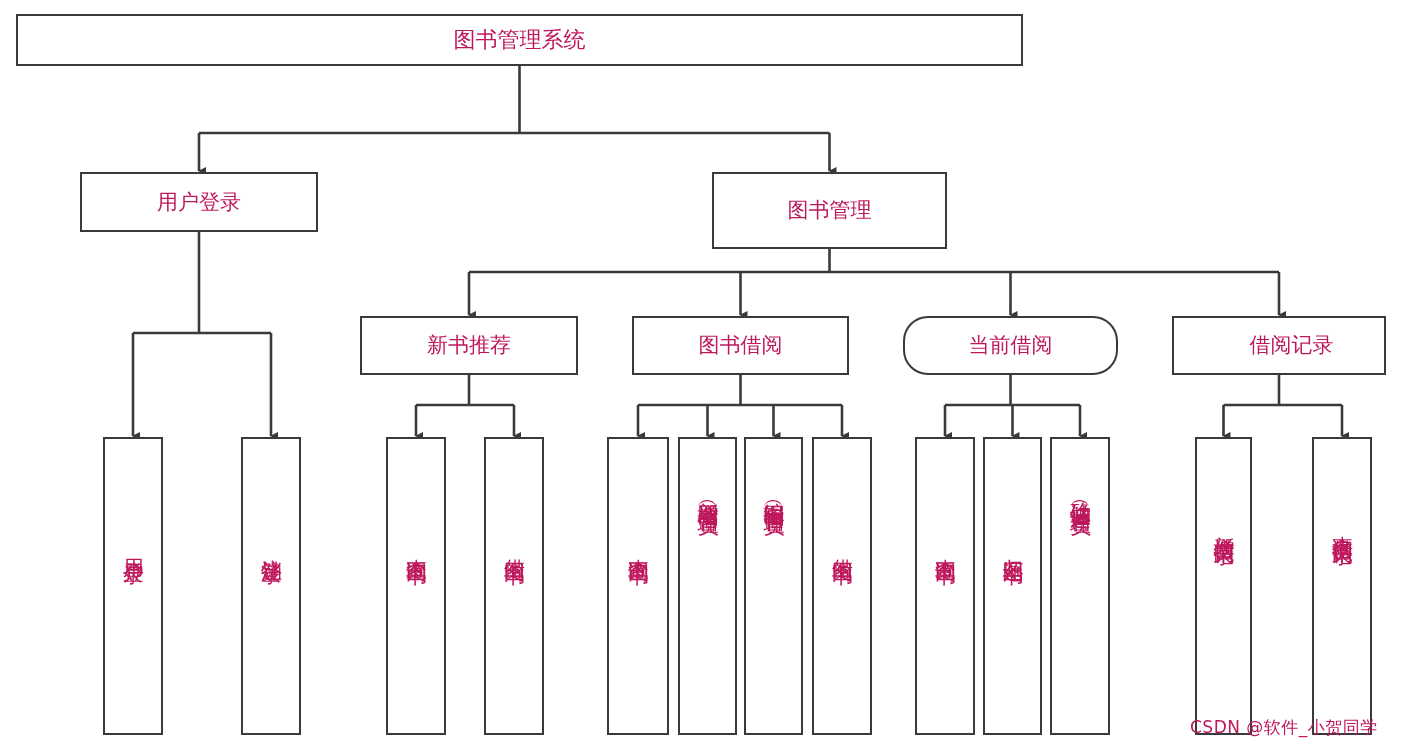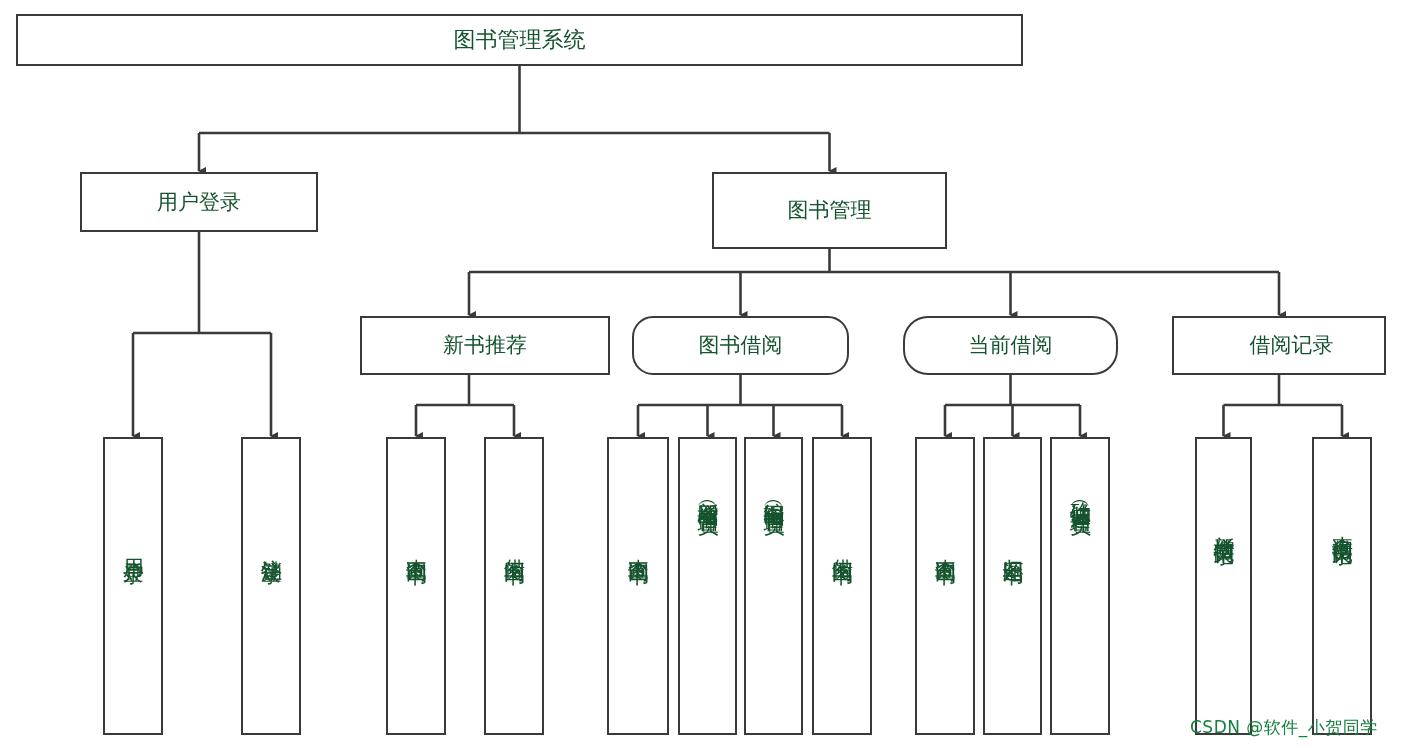--- a/index.html
+++ b/index.html
@@ -14,21 +14,21 @@
     display:flex;
     align-items:center;
     justify-content:center;
     color:#2b2b2b;
   }
   .node-label{
     font-family:"DejaVu Sans","Liberation Sans",sans-serif;
     line-height:1.0;
     white-space:nowrap;
     letter-spacing:0px;
-    color:#14532d;
+    color:#be185d;
   }
   .node.horizontal .node-label{
     writing-mode:horizontal-tb;
     font-size:21px;
   }
   .node.vertical{
     align-items:flex-start;
     justify-content:center;
   }
   .node.vertical .node-label{
@@ -97,24 +97,24 @@
   <div id="node-layer">
       <div class="node horizontal root" style="left: 16px; top: 14px; width: 1007px; height: 52px;">
         <span class="node-label">图书管理系统</span>
       </div>
       <div class="node horizontal" style="left: 80px; top: 172px; width: 238px; height: 60px;">
         <span class="node-label">用户登录</span>
       </div>
       <div class="node horizontal" style="left: 712px; top: 172px; width: 235px; height: 77px;">
         <span class="node-label">图书管理</span>
       </div>
-      <div class="node horizontal" style="left: 360px; top: 316px; width: 250px; height: 59px;">
+      <div class="node horizontal" style="left: 360px; top: 316px; width: 218px; height: 59px;">
         <span class="node-label">新书推荐</span>
       </div>
-      <div class="node horizontal" style="left: 632px; top: 316px; width: 217px; height: 59px; border-radius: 21px;">
+      <div class="node horizontal" style="left: 632px; top: 316px; width: 217px; height: 59px;">
         <span class="node-label">图书借阅</span>
       </div>
       <div class="node horizontal" style="left: 903px; top: 316px; width: 215px; height: 59px; border-radius: 25px;">
         <span class="node-label">当前借阅</span>
       </div>
       <div class="node horizontal" style="left: 1172px; top: 316px; width: 214px; height: 59px; padding-left: 25px;">
         <span class="node-label">借阅记录</span>
       </div>
       <div class="node vertical" style="left: 103px; top: 437px; width: 60px; height: 298px;">
         <span class="node-label" style="margin-top: 103px;">用户登录</span>
@@ -150,14 +150,14 @@
         <span class="node-label" style="margin-top: 45.5px;">确认归还（管理员）</span>
       </div>
       <div class="node vertical" style="left: 1195px; top: 437px; width: 57px; height: 298px;">
         <span class="node-label" style="margin-top: 80px;">新增借阅记录</span>
       </div>
       <div class="node vertical" style="left: 1312px; top: 437px; width: 60px; height: 298px;">
         <span class="node-label" style="margin-top: 80px;">查询借阅记录</span>
       </div>
     </div>
 
-  <div class="watermark" style="left: 1190px; top: 716px; color: #15803d;">CSDN @软件_小贺同学</div>
+  <div class="watermark" style="left: 1190px; top: 716px; color: #be185d;">CSDN @软件_小贺同学</div>
 </div>
 
 </body></html>

